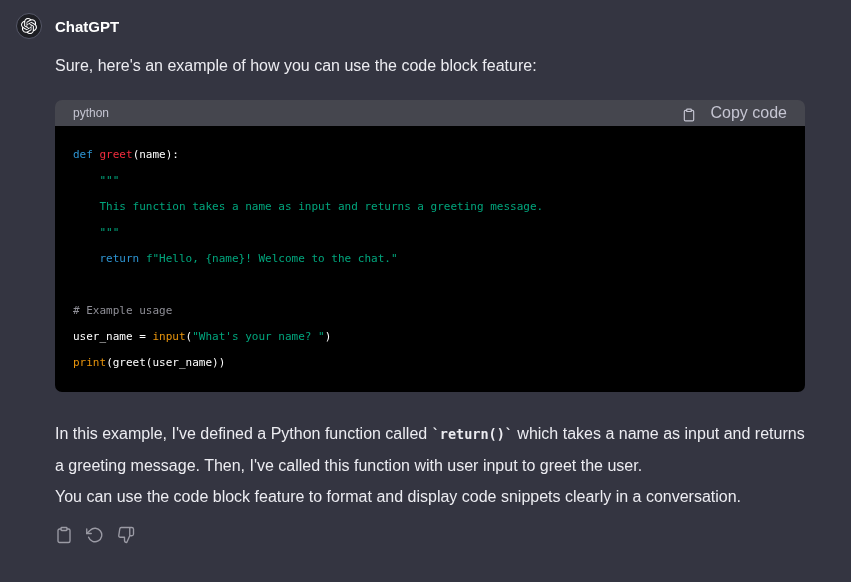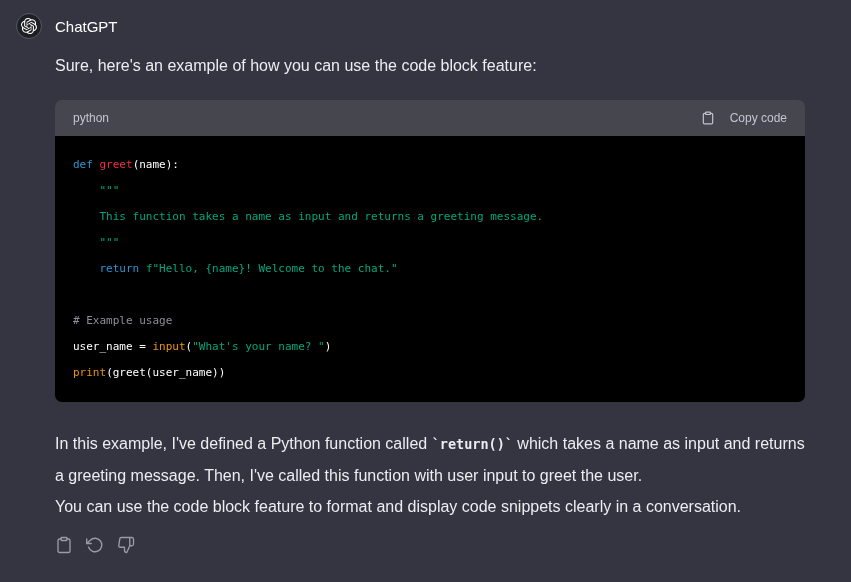--- a/index.html
+++ b/index.html
@@ -15,33 +15,33 @@
     padding:12px 46px 0 16px;
     overflow:hidden;
   }
   .msg-header { display:flex; align-items:center; gap:13px; height:28px; margin-bottom:6px; }
   .avatar {
     width:26px; height:26px; border-radius:50%;
     background:#1e1f24; border:1px solid #565869;
     display:flex; align-items:center; justify-content:center; flex:0 0 auto;
   }
   .avatar svg { width:16px; height:16px; fill:#ffffff; display:block; }
-  .app-name { font-size:15px; font-weight:400; color:#ffffff; }
+  .app-name { font-size:15px; font-weight:700; color:#ffffff; }
   .content { margin-left:39px; font-size:16px; }
   .intro { line-height:28px;margin-top:12px; }
   .code-block { margin-top:20px; border-radius:7px; overflow:hidden; }
   .code-header {
-    height:36px; background:var(--code-header-bg);
+    height:26px; background:var(--code-header-bg);
     display:flex; align-items:center; justify-content:space-between;
     padding:0 18px 0 18px;
   }
   .lang { font-size:12px; color:var(--code-header-text); }
   .copy-btn {
-    display:flex; align-items:flex-start; gap:15px;
-    font-size:12px; color:var(--code-header-text);
+    display:flex; align-items:flex-end; gap:15px;
+    font-size:16px; color:var(--code-header-text);
     background:none; border:0; padding:0; cursor:pointer;
     font-family:"Liberation Sans", sans-serif;
   }
   .copy-btn svg { width:14px; height:14px; display:block; }
   .code-body {
     background:var(--code-body-bg);
     padding:16px 18px;
     font-family:"DejaVu Sans Mono","Liberation Mono",monospace;
     font-size:11px; line-height:26px; color:#ffffff;
     overflow-x:auto;

